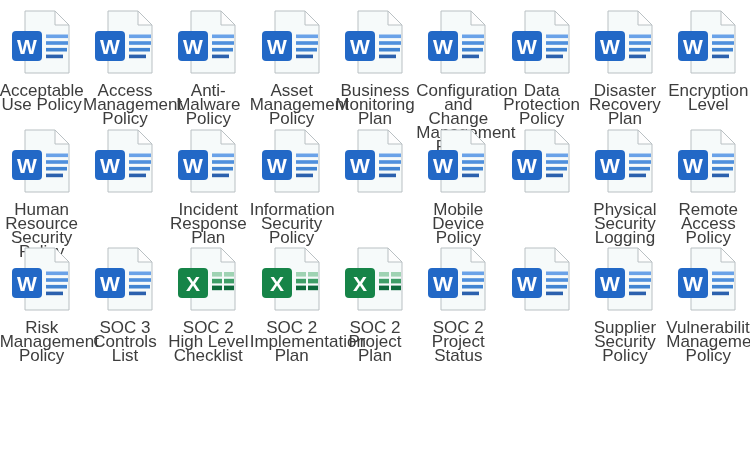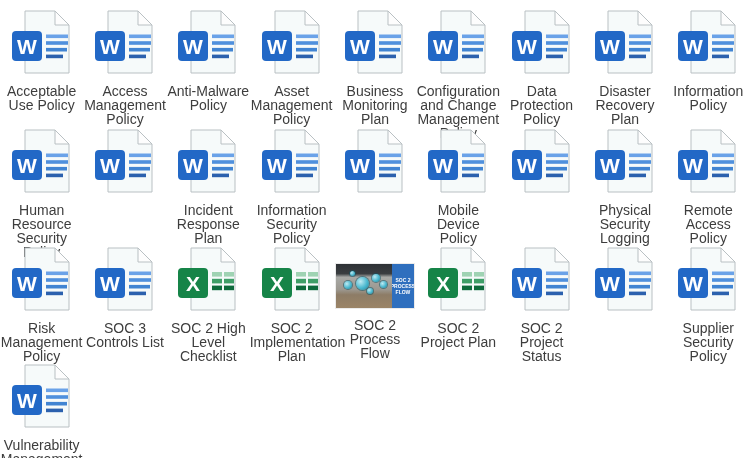--- a/index.html
+++ b/index.html
@@ -36,21 +36,21 @@
     height:64px;
     display:flex;
     justify-content:center;
     align-items:flex-end;
     position:relative;
   }
   .doc-svg{display:block;}
   .file-label{
     margin-top:10px;
     max-width:84px;
-    font-size:14px;
+    font-size:17px;
     line-height:14px;
     text-align:center;
     color:var(--label-color);
   }
   
   .img-thumb{
     width:78px;height:44px;
     display:flex;
     overflow:hidden;
     box-shadow:0 0 0 1px rgba(0,0,0,0.08);
@@ -235,21 +235,21 @@
         <path d="M44 1 L44 15 L58 15 Z" class="fold-shape" fill="#fdfdfd" stroke="#b9c0c3"></path>
         <rect x="35" y="24.5" width="22" height="3.6" class="wline wline0" fill="#6aa2e8"></rect>
         <rect x="35" y="31.2" width="22" height="3.6" class="wline wline1" fill="#4f90dd"></rect>
         <rect x="35" y="37.9" width="21" height="3.6" class="wline wline2" fill="#4184d2"></rect>
         <rect x="35" y="44.6" width="17" height="3.6" class="wline wline3" fill="#2c61ae"></rect>
         <rect x="1" y="21" width="30" height="30" rx="4" class="word-badge" fill="#2268c6"></rect>
         <text x="16" y="43.5" text-anchor="middle" font-size="21" font-weight="bold" fill="#ffffff" class="badge-letter word-letter">W</text>
       </svg>
 
     </div>
-    <div class="file-label">Information Policy</div>
+    <div class="file-label">Encryption Level</div>
   </div>
 
   <div class="file-item">
     <div class="icon-slot">
 
       <svg class="doc-svg variant-word" width="62" height="64" viewBox="0 0 62 64">
         <path d="M14 1 H44 L58 15 V63 H14 Z" class="page-shape" fill="#f6fafa" stroke="#b9c0c3"></path>
         <path d="M44 1 L44 15 L58 15 Z" class="fold-shape" fill="#fdfdfd" stroke="#b9c0c3"></path>
         <rect x="35" y="24.5" width="22" height="3.6" class="wline wline0" fill="#6aa2e8"></rect>
         <rect x="35" y="31.2" width="22" height="3.6" class="wline wline1" fill="#4f90dd"></rect>
@@ -473,38 +473,20 @@
         <rect x="35" y="38.6" width="10" height="4.6" class="xcell xrow2" fill="#0e6a3c"></rect>
         <rect x="47" y="38.6" width="10" height="4.6" class="xcell xrow2" fill="#0e6a3c"></rect>
         <rect x="1" y="21" width="30" height="30" rx="4" class="excel-badge" fill="#168448"></rect>
         <text x="16" y="43.5" text-anchor="middle" font-size="21" font-weight="bold" fill="#ffffff" class="badge-letter excel-letter">X</text>
       </svg>
 
     </div>
     <div class="file-label">SOC 2 Implementation Plan</div>
   </div>
 
-  <div class="file-item">
-    <div class="icon-slot">
-
-      <div class="img-thumb variant-image">
-        <div class="photo">
-          <span class="node" style="left:20px;top:13px;width:13px;height:13px;"></span>
-          <span class="node" style="left:8px;top:17px;width:8px;height:8px;"></span>
-          <span class="node" style="left:36px;top:10px;width:8px;height:8px;"></span>
-          <span class="node" style="left:44px;top:17px;width:7px;height:7px;"></span>
-          <span class="node" style="left:14px;top:7px;width:5px;height:5px;"></span>
-          <span class="node" style="left:31px;top:24px;width:6px;height:6px;"></span>
-        </div>
-        <div class="panel">SOC 2 PROCESS FLOW</div>
-      </div>
-
-    </div>
-    <div class="file-label">SOC 2 Process Flow</div>
-  </div>
 
   <div class="file-item">
     <div class="icon-slot">
 
       <svg class="doc-svg variant-excel" width="62" height="64" viewBox="0 0 62 64">
         <path d="M14 1 H44 L58 15 V63 H14 Z" class="page-shape" fill="#f6fafa" stroke="#b9c0c3"></path>
         <path d="M44 1 L44 15 L58 15 Z" class="fold-shape" fill="#fdfdfd" stroke="#b9c0c3"></path>
         <rect x="35" y="25" width="10" height="4.6" class="xcell xrow0" fill="#9fd3b3"></rect>
         <rect x="47" y="25" width="10" height="4.6" class="xcell xrow0" fill="#9fd3b3"></rect>
         <rect x="35" y="31.8" width="10" height="4.6" class="xcell xrow1" fill="#3f9e68"></rect>

